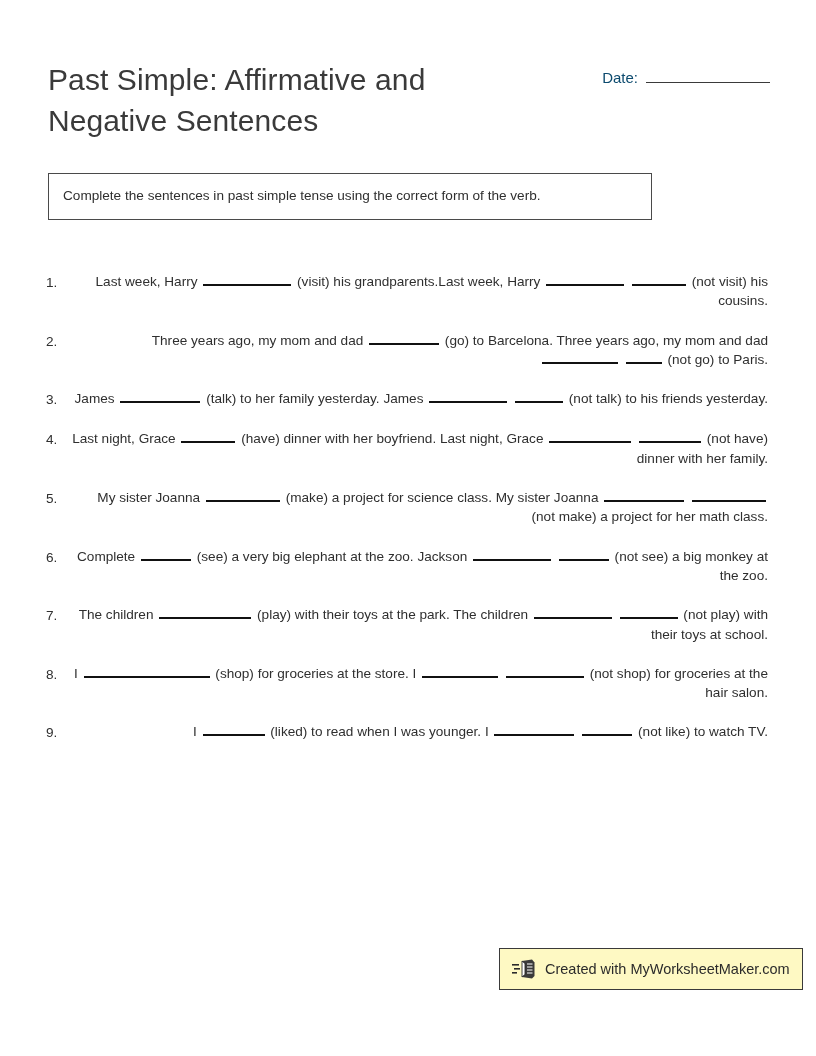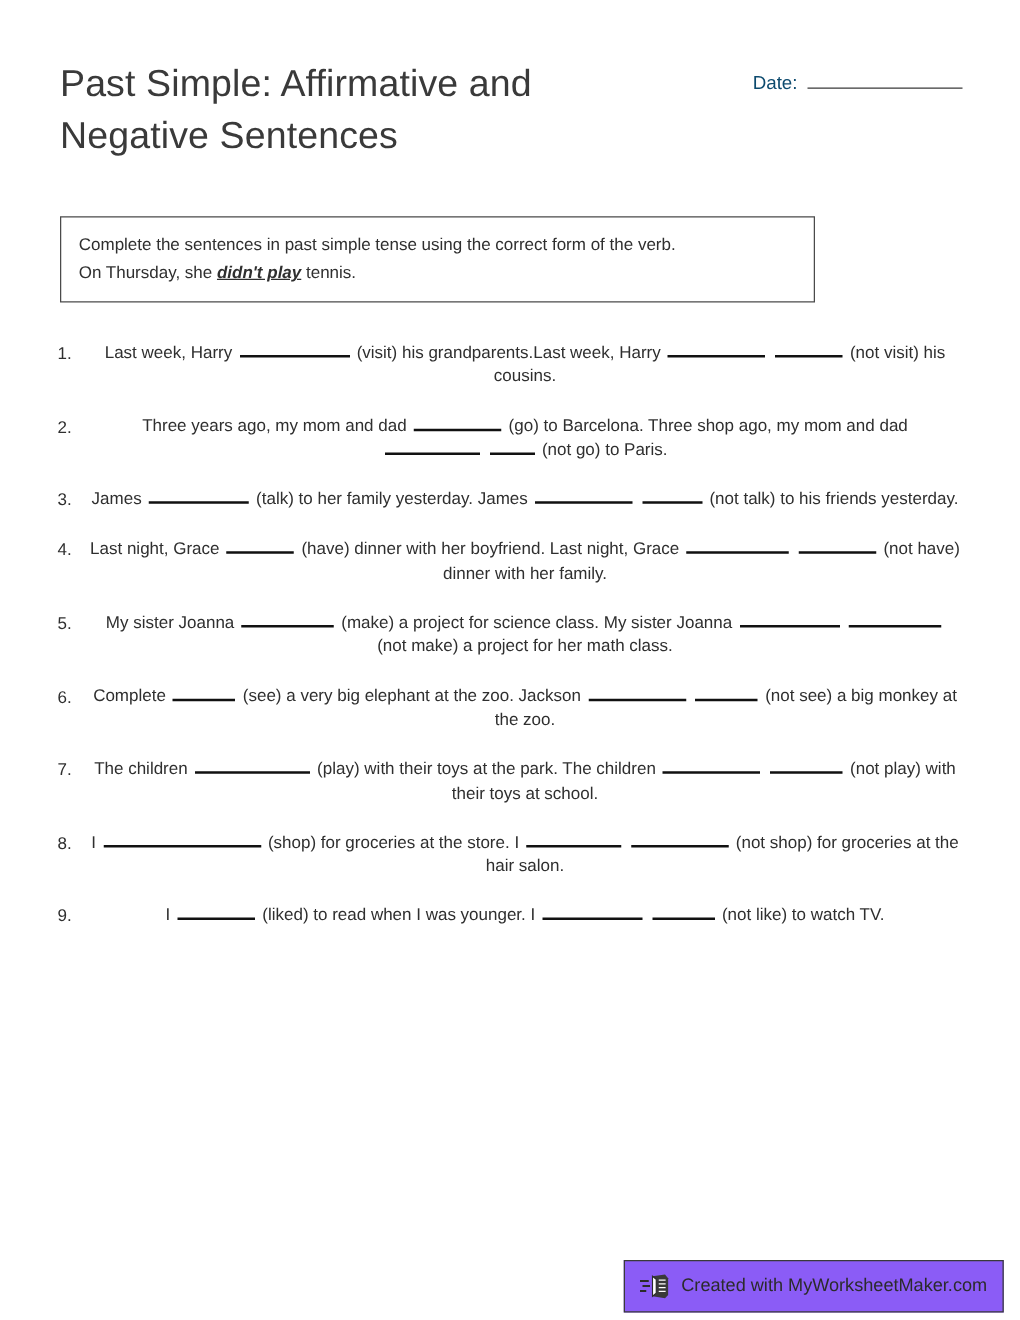--- a/index.html
+++ b/index.html
@@ -13,21 +13,21 @@
     position: relative;
     font-family: "Liberation Sans", sans-serif;
     color: #2f2f2f;
     overflow: hidden;
   }
 
   
   .header {
     position: absolute;
     left: 48px;
-    top: 47px;
+    top: 59px;
     right: 46px;
     display: flex;
     align-items: flex-start;
     justify-content: space-between;
   }
   .title {
     font-size: 30px;
     font-weight: 300;
     line-height: 1.38;
     color: #3a3a3a;
@@ -96,40 +96,40 @@
     font-size: 13.6px;
     line-height: 1.42;
     color: #2f2f2f;
     padding-top: 1px;
   }
   .q-text {
     flex: 1 1 auto;
     font-size: 13.6px;
     line-height: 1.42;
     color: #2f2f2f;
-    text-align: center;
+    text-align: right;
   }
   .blank {
     display: inline-block;
     border-bottom: 2.2px solid #111111;
     height: 11px;
     vertical-align: baseline;
     margin: 0 2px;
   }
 
   
   .footer-badge {
     position: absolute;
     left: 499px;
-    top: 1008px;
+    top: 948px;
     width: 304px;
     height: 42px;
     box-sizing: border-box;
     border: 1.3px solid #3a3a3a;
-    background: #8b5cf6;
+    background: #fef9c3;
     display: flex;
     align-items: center;
     padding-left: 12px;
   }
   .badge-icon {
     width: 26px;
     height: 22px;
     flex: 0 0 26px;
     margin-right: 7px;
     display: flex;
@@ -151,33 +151,30 @@
   <div class="date-block">
     <span class="date-label">Date:</span>
     <span class="date-line"></span>
   </div>
 </div>
 
 <div class="instructions">
   <p>
     <span>Complete the sentences in past simple tense using the correct form of the verb.</span>
   </p>
-  <p>
-    <span>On Thursday, she </span><span class="em-word">didn't play</span><span> tennis.</span>
-  </p>
 </div>
 
 <div class="questions" id="questions-list">
     <div class="q-item">
       <div class="q-num">1.</div>
       <div class="q-text"><span>Last week, Harry </span><span class="blank" style="width: 88px;"></span><span> (visit) his grandparents.Last week, Harry </span><span class="blank" style="width: 78px;"></span><span> </span><span class="blank" style="width: 54px;"></span><span> (not visit) his cousins.</span></div>
     </div>
     <div class="q-item">
       <div class="q-num">2.</div>
-      <div class="q-text"><span>Three years ago, my mom and dad </span><span class="blank" style="width: 70px;"></span><span> (go) to Barcelona. Three shop ago, my mom and dad </span><span class="blank" style="width: 76px;"></span><span> </span><span class="blank" style="width: 36px;"></span><span> (not go) to Paris.</span></div>
+      <div class="q-text"><span>Three years ago, my mom and dad </span><span class="blank" style="width: 70px;"></span><span> (go) to Barcelona. Three years ago, my mom and dad </span><span class="blank" style="width: 76px;"></span><span> </span><span class="blank" style="width: 36px;"></span><span> (not go) to Paris.</span></div>
     </div>
     <div class="q-item">
       <div class="q-num">3.</div>
       <div class="q-text"><span>James </span><span class="blank" style="width: 80px;"></span><span> (talk) to her family yesterday. James </span><span class="blank" style="width: 78px;"></span><span> </span><span class="blank" style="width: 48px;"></span><span> (not talk) to his friends yesterday.</span></div>
     </div>
     <div class="q-item">
       <div class="q-num">4.</div>
       <div class="q-text"><span>Last night, Grace </span><span class="blank" style="width: 54px;"></span><span> (have) dinner with her boyfriend. Last night, Grace </span><span class="blank" style="width: 82px;"></span><span> </span><span class="blank" style="width: 62px;"></span><span> (not have) dinner with her family.</span></div>
     </div>
     <div class="q-item">

